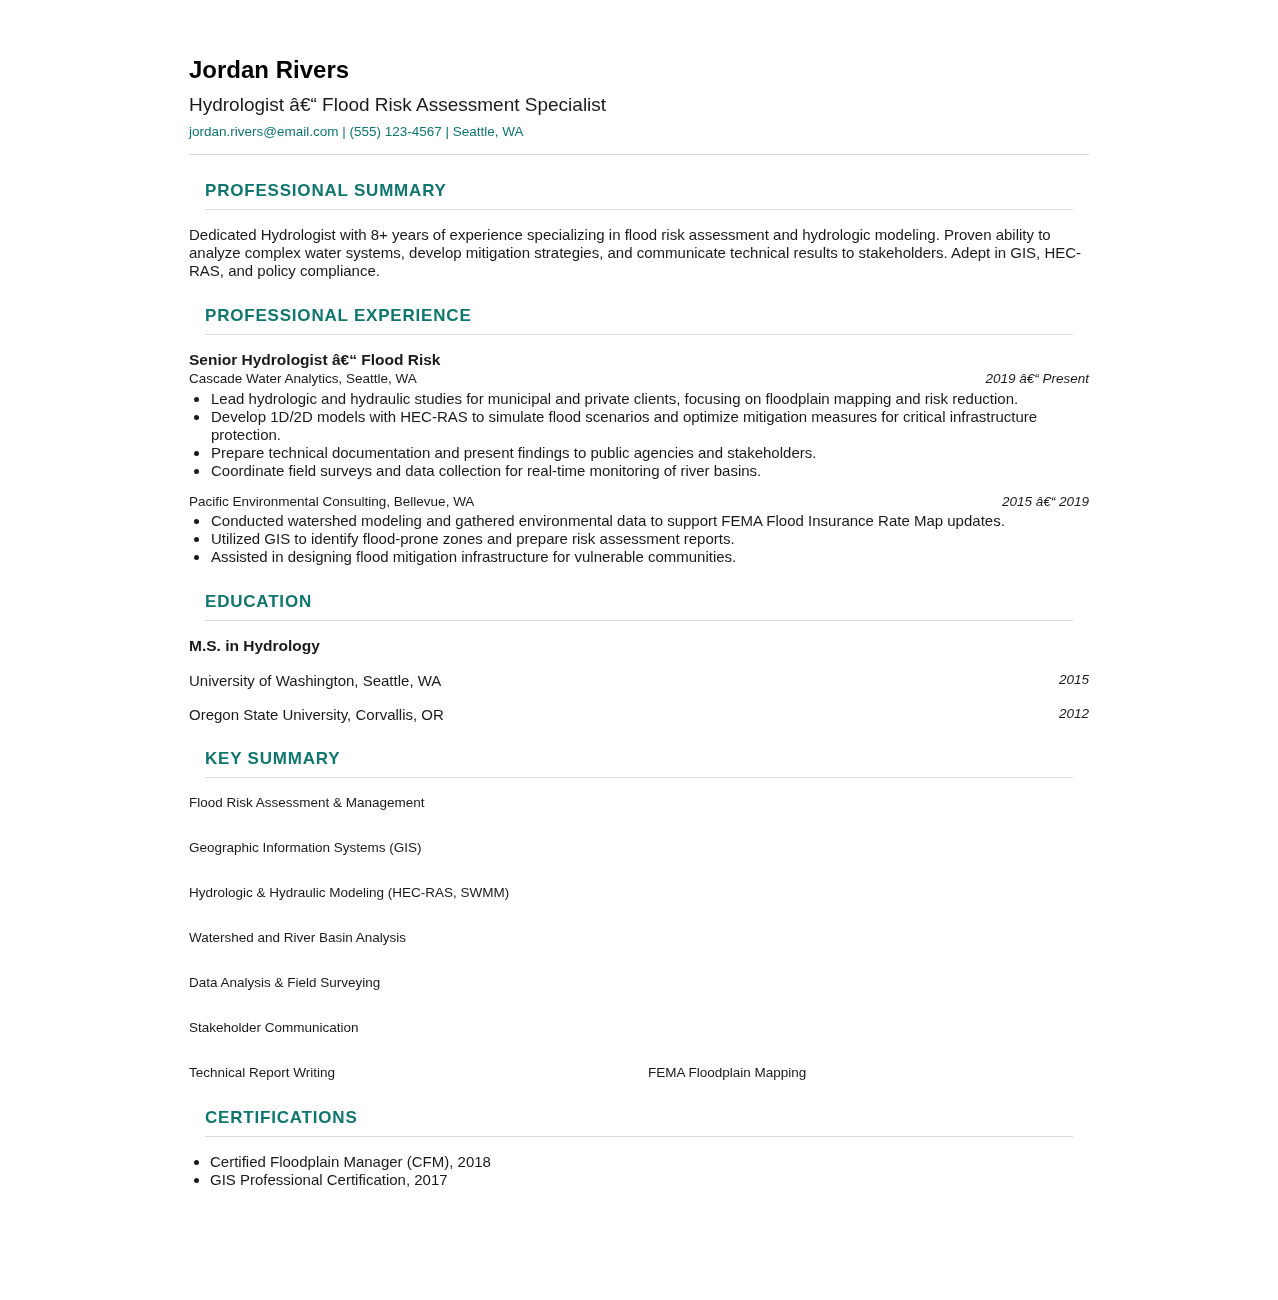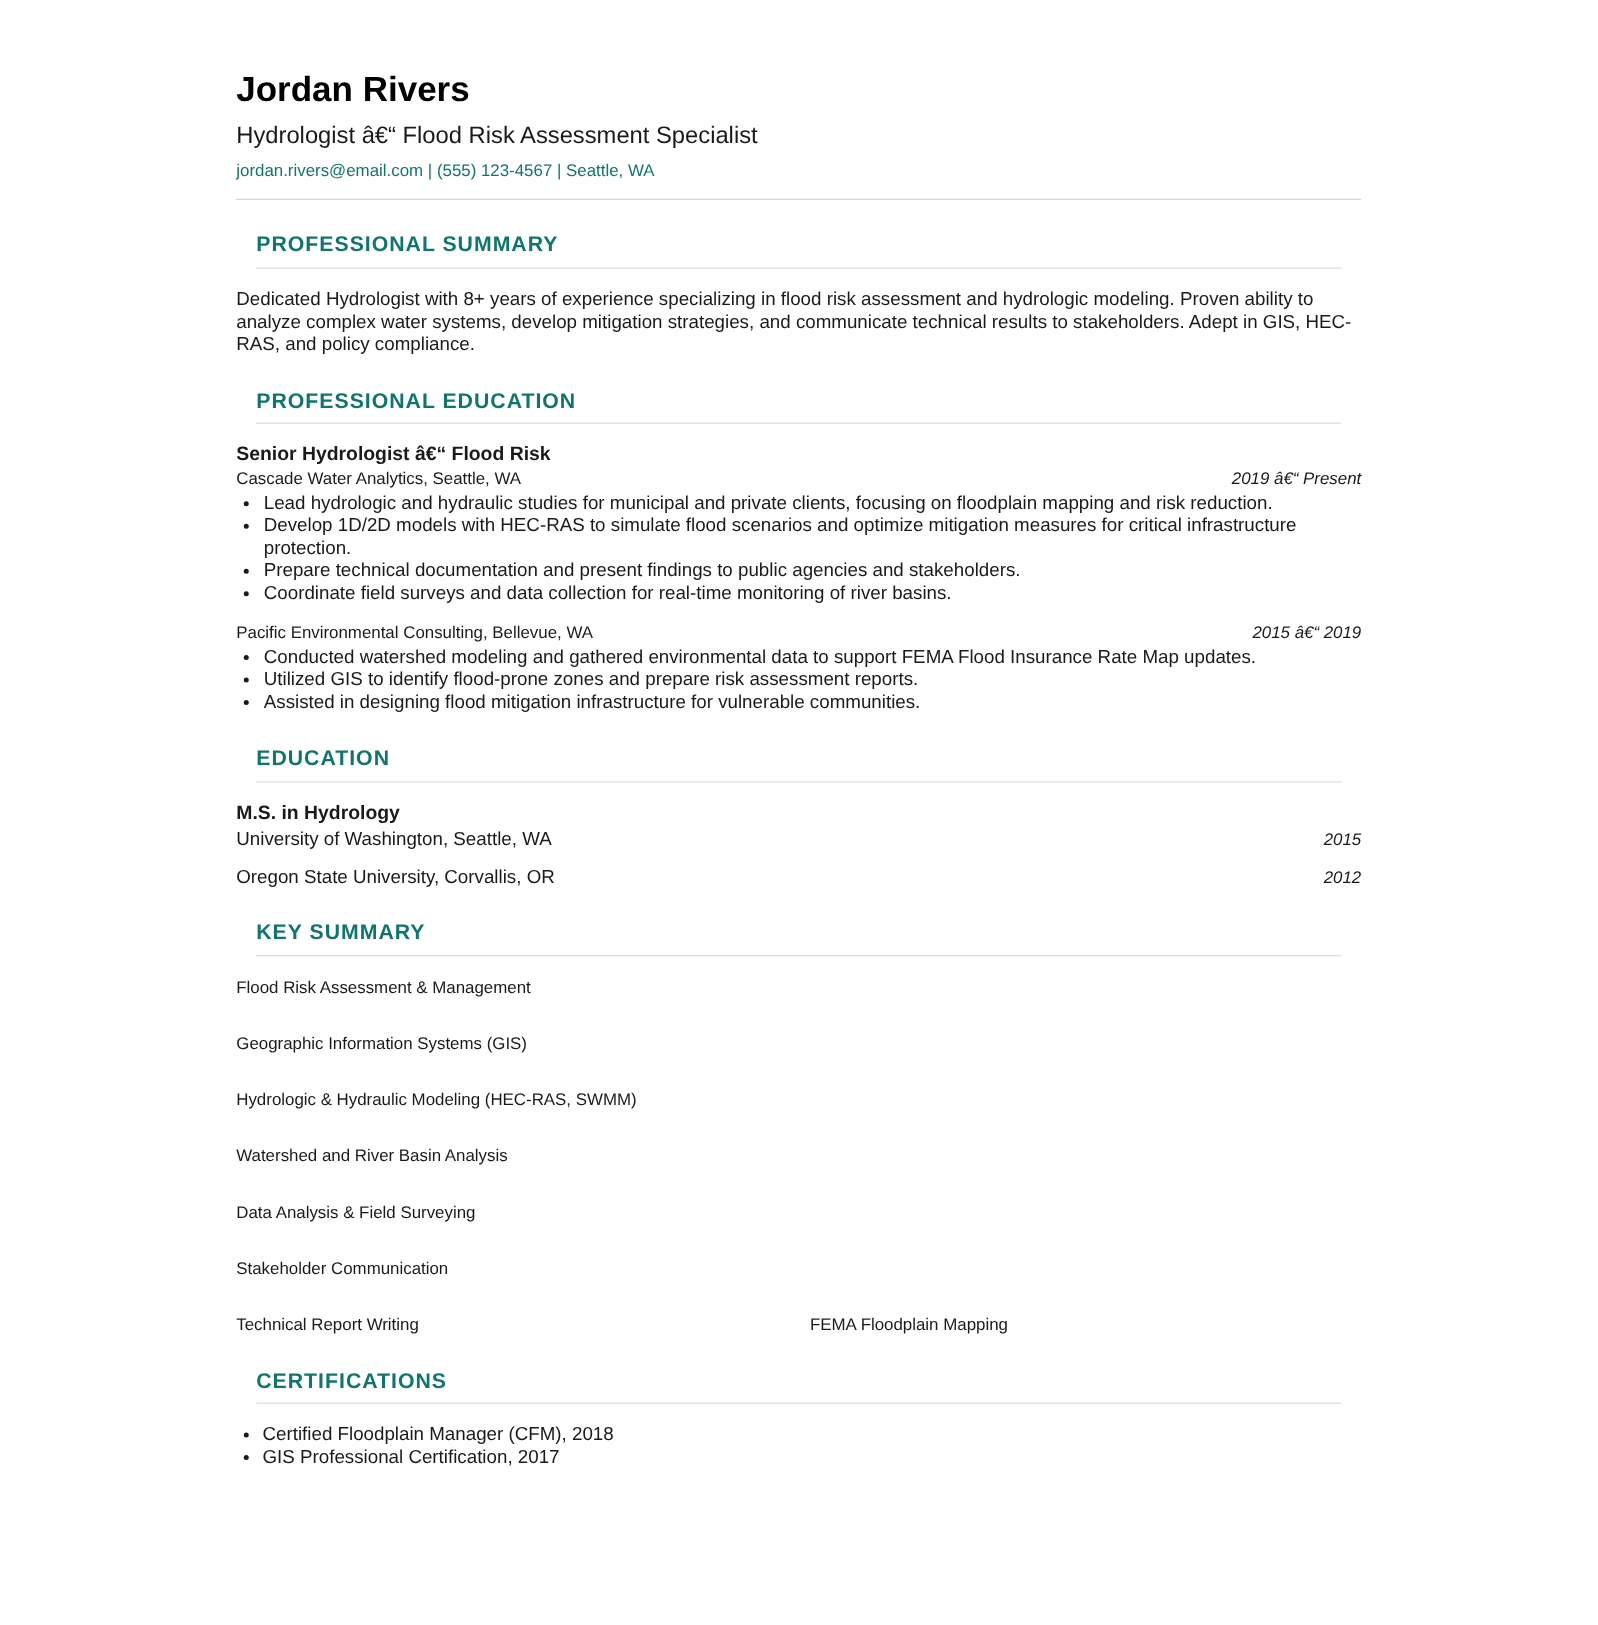--- a/index.html
+++ b/index.html
@@ -11,21 +11,21 @@
   }
   body { width: 1278px; height: 1300px; overflow: hidden; }
   .page {
     width: 900px;
     margin: 0 auto;
     padding-top: 56px;
   }
 
   
   .name {
-    font-size: 28px;
+    font-size: 24px;
     font-weight: bold;
     color: #000000;
     margin: 0;
     line-height: 1.15;
   }
   .person-title {
     font-size: 19px;
     margin-top: 11px;
     line-height: 1.1;
   }
@@ -88,22 +88,22 @@
   
   .edu-entry { margin-top: 13px; }
   .edu-degree {
     font-size: 15.5px;
     font-weight: bold;
     line-height: 1.15;
   }
   .edu-meta {
     display: flex;
     justify-content: space-between;
-    align-items: center;
-    margin-top: 3px;
+    align-items: flex-start;
+    margin-top: 17px;
   }
   .edu-school { font-size: 15px; line-height: 1.15; }
   .edu-year { font-size: 13.5px; font-style: italic; }
 
   
   .skills-grid {
     display: grid;
     grid-template-columns: repeat(1, 1fr);
     column-gap: 24px;
     row-gap: 27px;
@@ -139,21 +139,21 @@
     <div class="contact-line">jordan.rivers@email.com | (555) 123-4567 | Seattle, WA</div>
     <hr class="top-rule">
   </header>
 
   <section class="section">
     <h2 class="section-heading">PROFESSIONAL SUMMARY</h2>
     <p class="summary-text">Dedicated Hydrologist with 8+ years of experience specializing in flood risk assessment and hydrologic modeling. Proven ability to analyze complex water systems, develop mitigation strategies, and communicate technical results to stakeholders. Adept in GIS, HEC-RAS, and policy compliance.</p>
   </section>
 
   <section class="section">
-    <h2 class="section-heading">PROFESSIONAL EDUCATION</h2>
+    <h2 class="section-heading">PROFESSIONAL EXPERIENCE</h2>
 
     <div class="job">
       <div class="job-title">Senior Hydrologist â€“ Flood Risk</div>
       <div class="job-meta">
         <span class="company">Cascade Water Analytics, Seattle, WA</span>
         <span class="job-dates">2019 â€“ Present</span>
       </div>
       <ul class="bullets">
         <li>Lead hydrologic and hydraulic studies for municipal and private clients, focusing on floodplain mapping and risk reduction.</li>
         <li>Develop 1D/2D models with HEC-RAS to simulate flood scenarios and optimize mitigation measures for critical infrastructure protection.</li>

